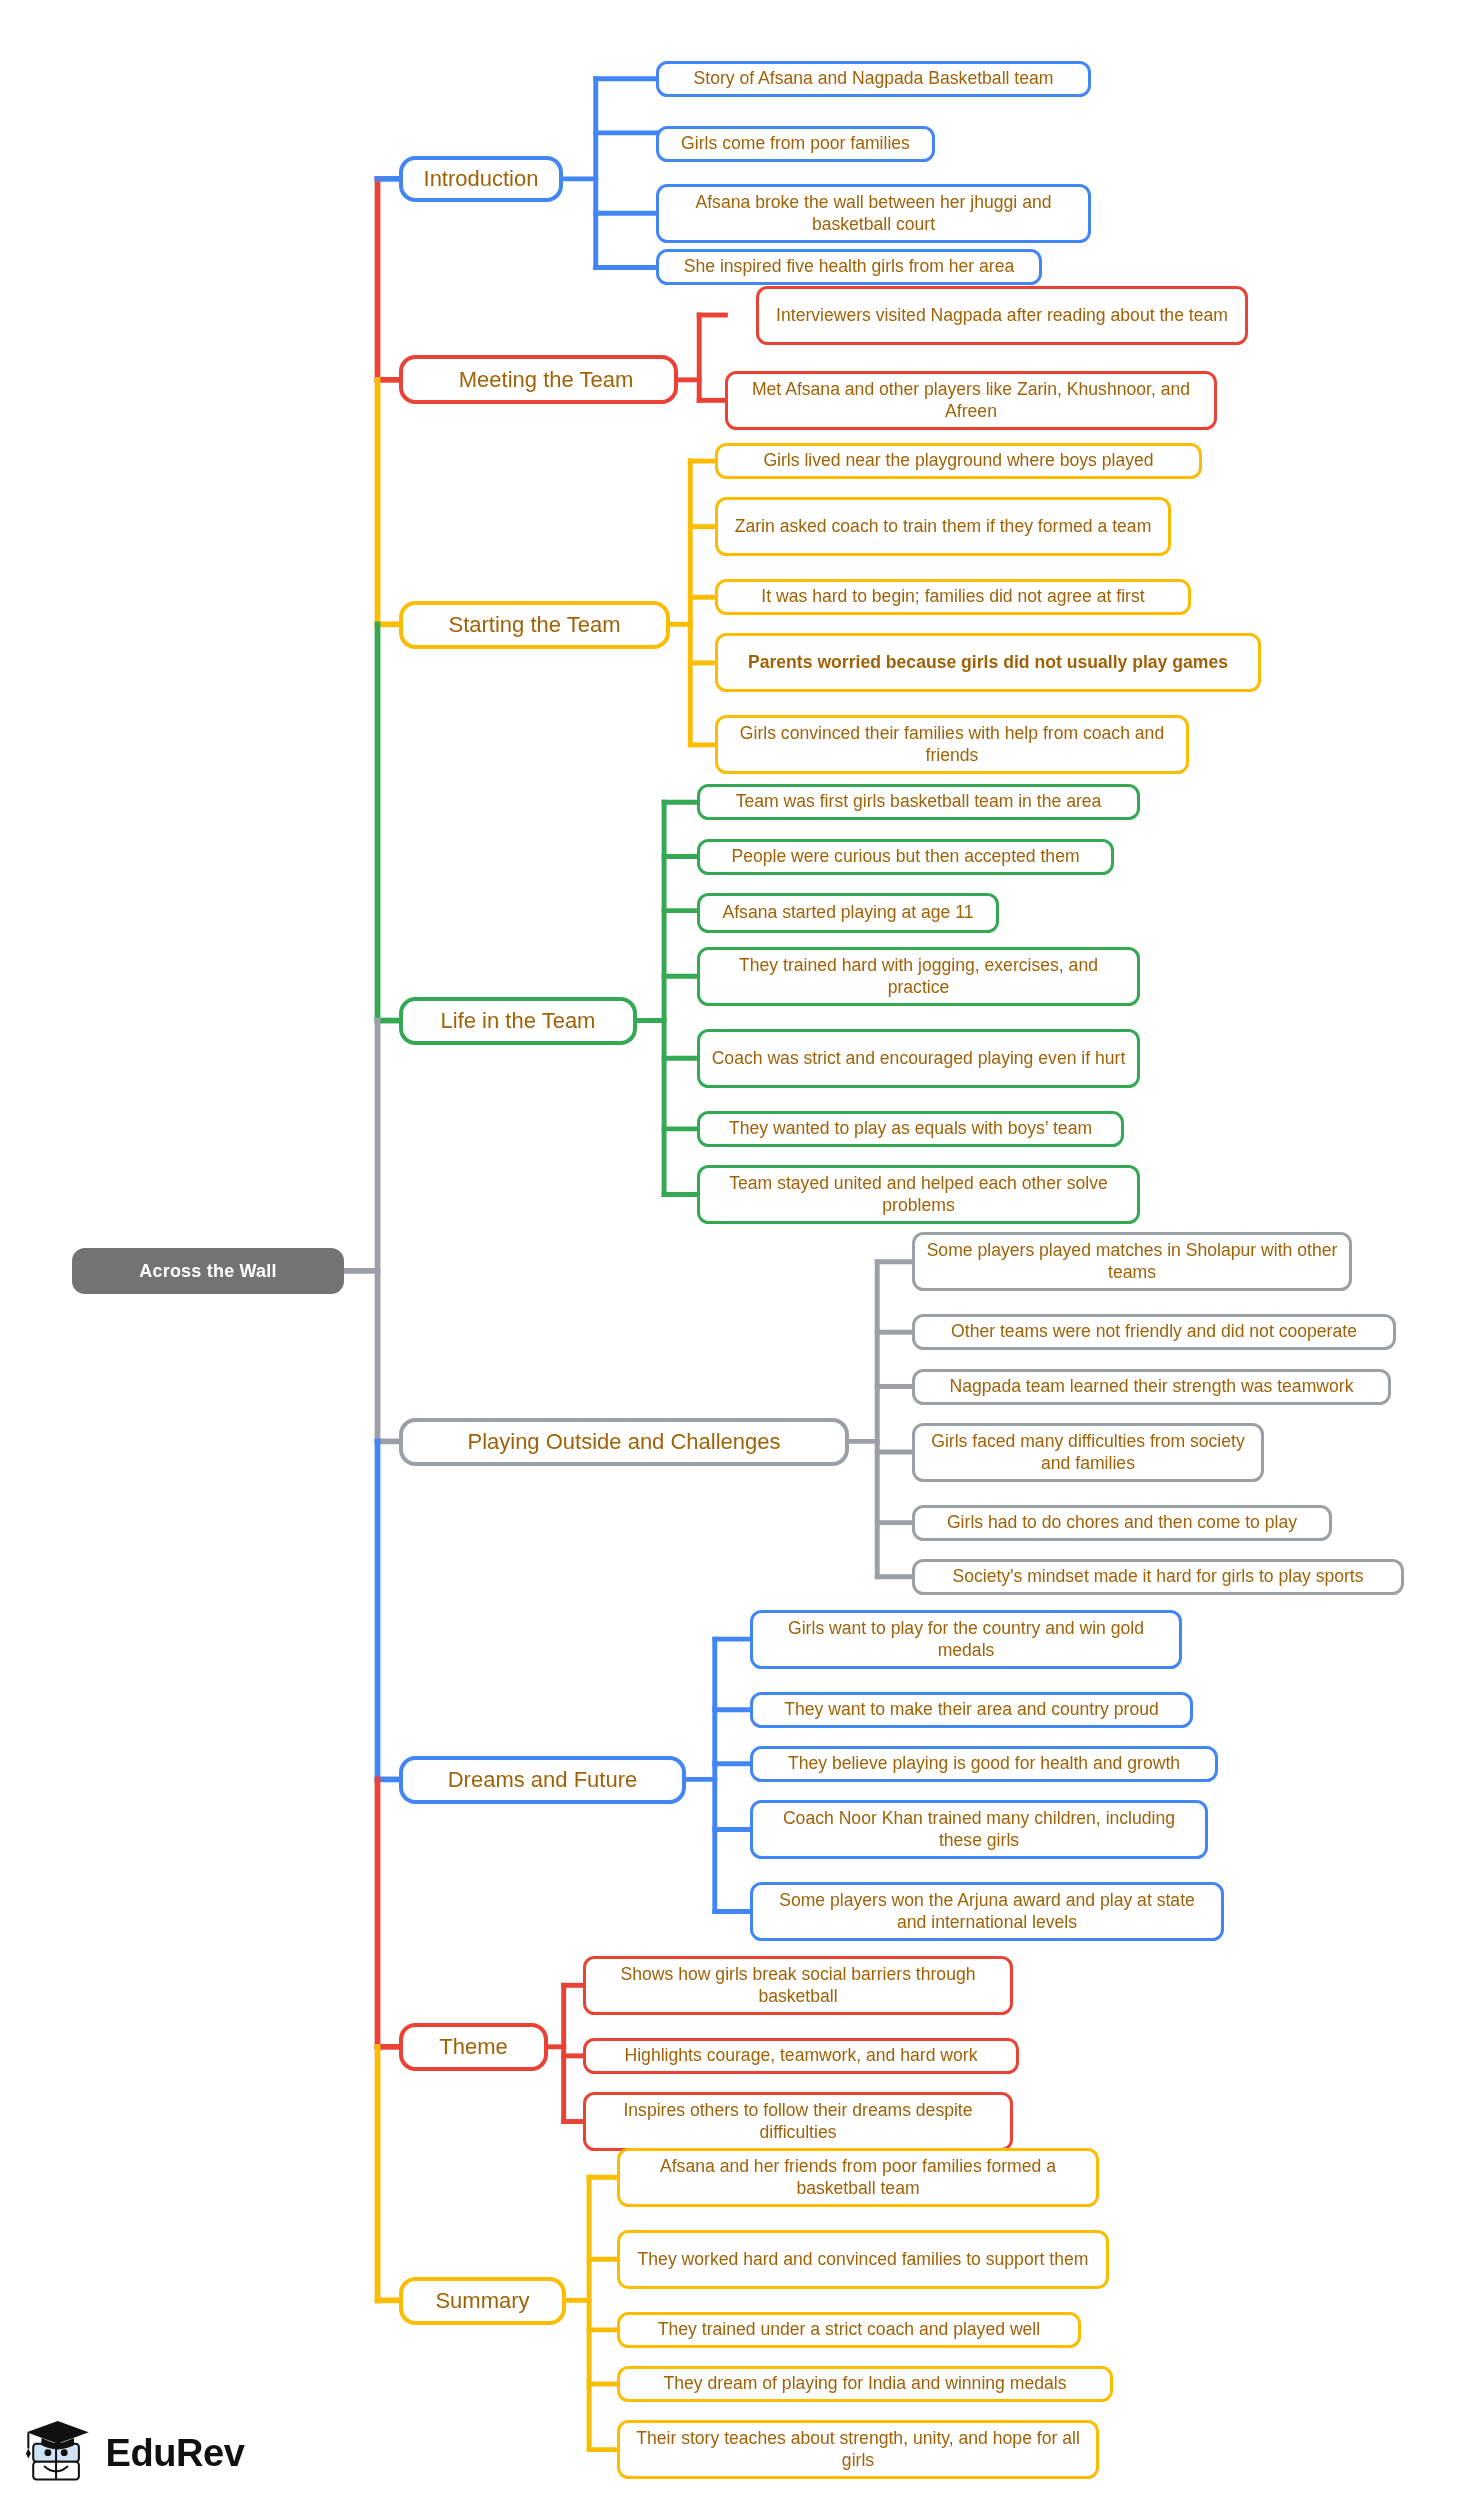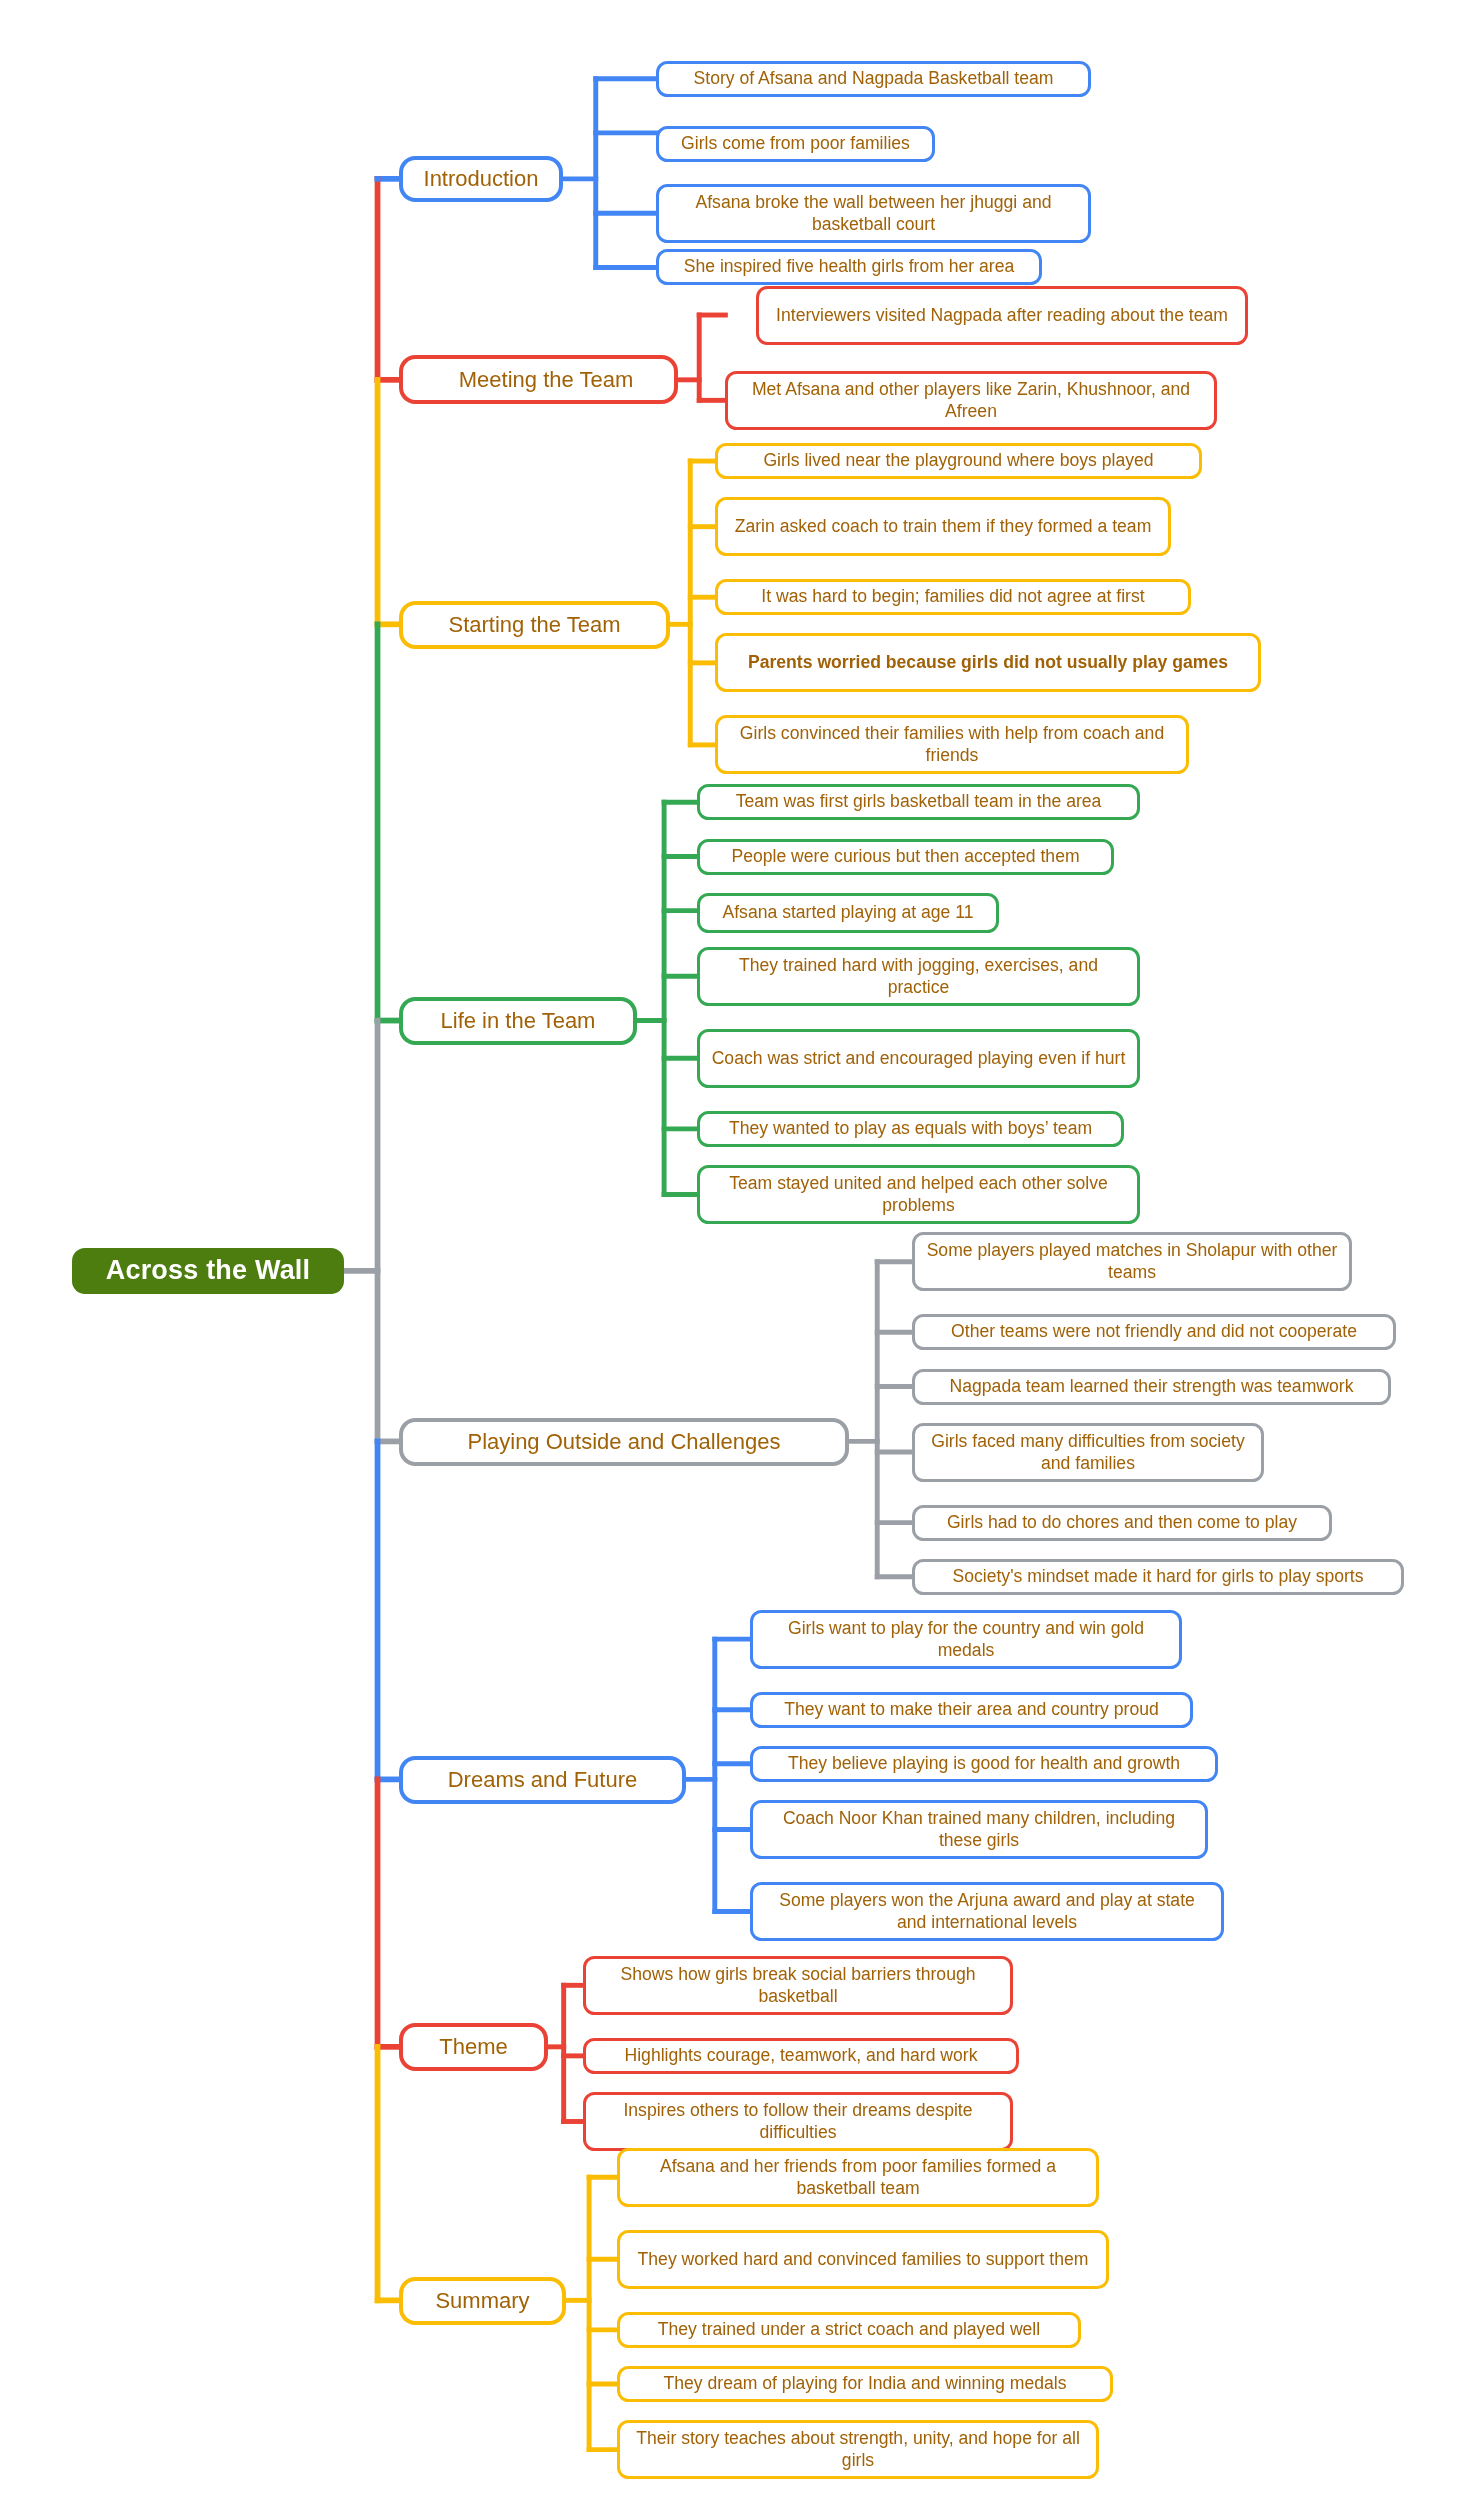--- a/index.html
+++ b/index.html
@@ -12,22 +12,22 @@
 
   .node{
     position:absolute;box-sizing:border-box;
     display:flex;align-items:center;justify-content:center;
     text-align:center;background:#fff;color:#a16207;
     border-style:solid;line-height:1.25;
   }
 
   
   .root{
-    background:#4d7c0f;color:#fff;border:none;border-radius:13px;
-    font-size:27px;font-weight:bold;letter-spacing:0.2px;
+    background:#737373;color:#fff;border:none;border-radius:13px;
+    font-size:18px;font-weight:bold;letter-spacing:0.2px;
     padding:0 14.8px;
   }
 
   
   .l1{
     border-width:4.1px;border-radius:16.4px;font-size:22px;padding:0 13px;
   }
   
   .l2{
     border-width:3.3px;border-radius:11.5px;font-size:17.6px;padding:3.3px 9.8px;
@@ -164,14 +164,36 @@
       <div class="node l2 c-red" style="left: 583px; top: 2038px; width: 436px; height: 36px;">Highlights courage, teamwork, and hard work</div>
       <div class="node l2 c-red" style="left: 583px; top: 2092px; width: 430px; height: 59px;">Inspires others to follow their dreams despite difficulties</div>
       <div class="node l1 c-amber" style="left: 399px; top: 2277px; width: 167px; height: 48px;">Summary</div>
       <div class="node l2 c-amber" style="left: 617px; top: 2148px; width: 482px; height: 59px;">Afsana and her friends from poor families formed a basketball team</div>
       <div class="node l2 c-amber" style="left: 617px; top: 2230px; width: 492px; height: 59px;">They worked hard and convinced families to support them</div>
       <div class="node l2 c-amber" style="left: 617px; top: 2312px; width: 464px; height: 36px;">They trained under a strict coach and played well</div>
       <div class="node l2 c-amber" style="left: 617px; top: 2366px; width: 496px; height: 36px;">They dream of playing for India and winning medals</div>
       <div class="node l2 c-amber" style="left: 617px; top: 2420px; width: 482px; height: 59px;">Their story teaches about strength, unity, and hope for all girls</div>
     </div>
 
+  <div id="logo">
+    <div class="mark">
+      <svg viewBox="0 0 86 92" width="71" height="75" aria-hidden="true">
+
+        <rect x="12" y="34" width="56" height="22" rx="4" fill="#CFE3F5" stroke="#111" stroke-width="2.5"></rect>
+        <rect x="12" y="56" width="56" height="22" rx="4" fill="#fff" stroke="#111" stroke-width="2.5"></rect>
+        <line x1="40" y1="34" x2="40" y2="78" stroke="#111" stroke-width="2.5"></line>
+
+        <circle cx="30" cy="45" r="4.2" fill="#111"></circle>
+        <circle cx="50" cy="45" r="4.2" fill="#111"></circle>
+
+        <path d="M26 62 Q40 74 54 62" fill="none" stroke="#111" stroke-width="2.5" stroke-linecap="round"></path>
+
+        <path d="M4 20 L42 6 L80 20 L42 34 Z" fill="#111"></path>
+        <path d="M22 27 L22 36 Q42 46 62 36 L62 27 L42 35 Z" fill="#111"></path>
+
+        <path d="M6 21 L6 40" stroke="#111" stroke-width="2.5" fill="none"></path>
+        <path d="M6 40 l-3 6 l3 6 l3 -6 z" fill="#111"></path>
+      </svg>
+    </div>
+    <div class="word">EduRev</div>
+  </div>
 </div>
 
 
 </body></html>

